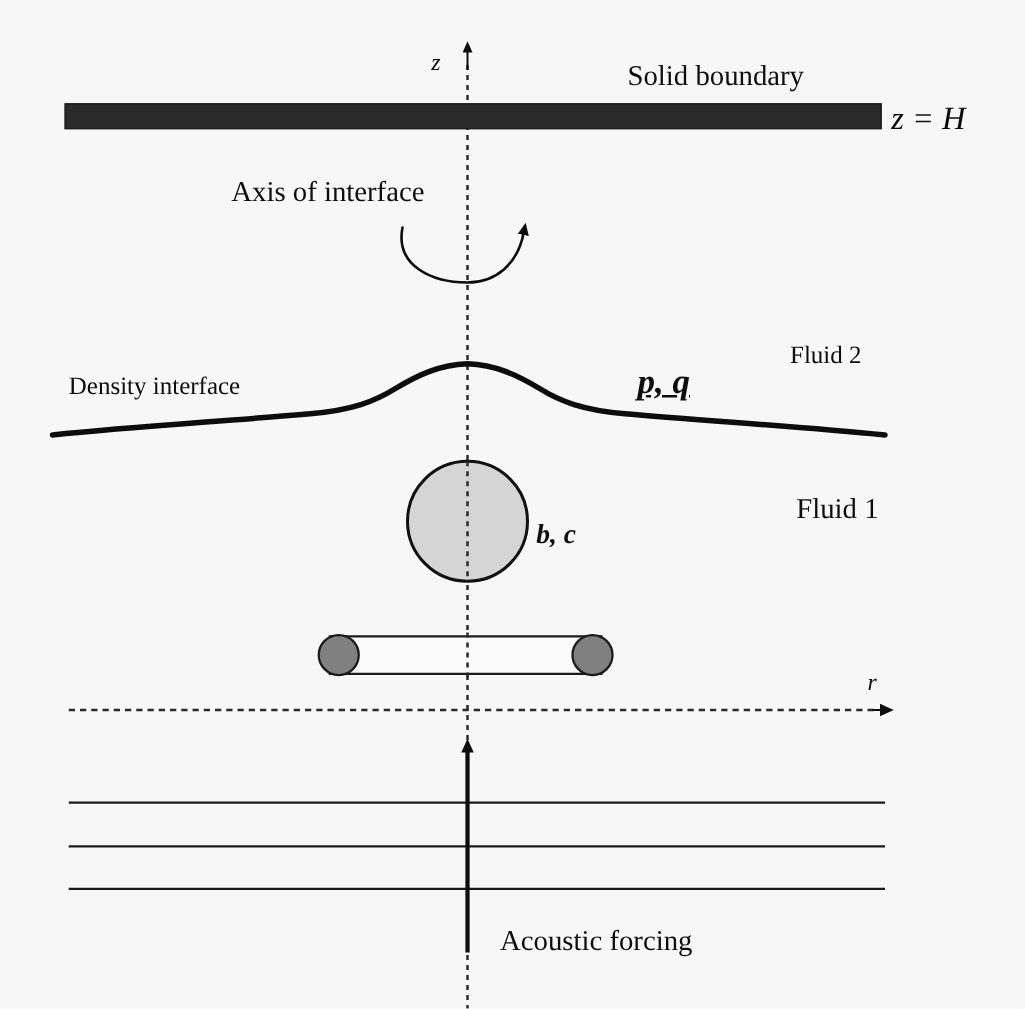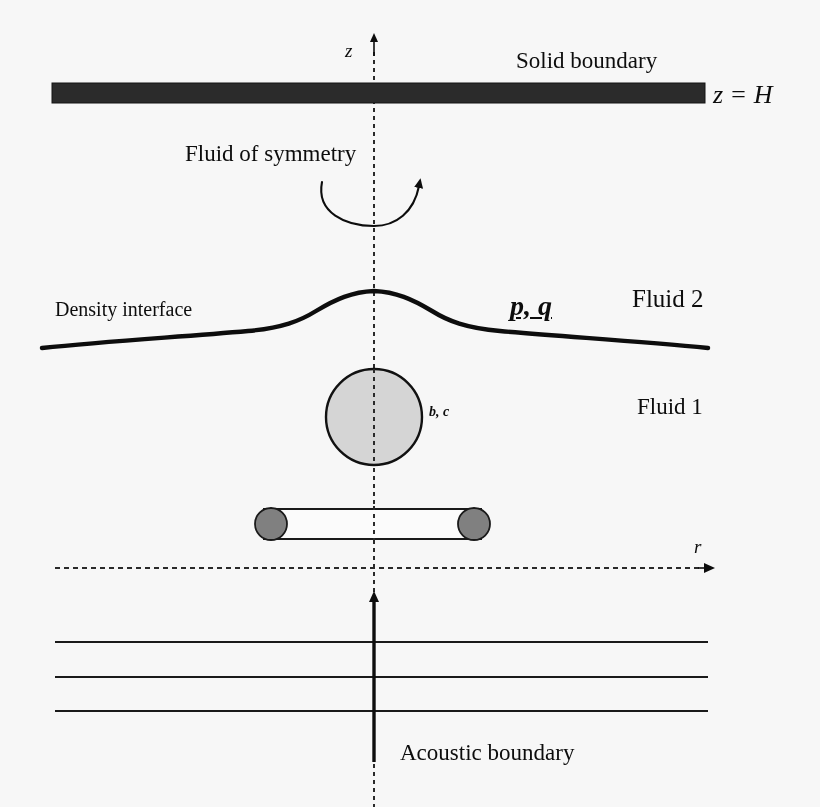--- a/index.html
+++ b/index.html
@@ -28,30 +28,30 @@
     position: absolute;
     white-space: nowrap;
     color: #0d0d0d;
     font-family: "Liberation Serif", "DejaVu Serif", serif;
     line-height: 1;
   }
   .lbl-plain { font-style: normal; font-weight: normal; }
   .lbl-italic { font-style: italic; font-weight: normal; }
   .lbl-bolditalic { font-style: italic; font-weight: bold; }
 
-  #label-solid-boundary { left: 502px; top: 49px; font-size: 23px; margin-left: 14px; }
+  #label-solid-boundary { left: 502px; top: 49px; font-size: 23px; }
   #label-z-equals-h     { left: 713px; top: 82px; font-size: 26px; }
   #label-axis-symbol-z  { left: 345px; top: 41px; font-size: 19px; }
   #label-axis-symbol-r  { left: 694px; top: 537px; font-size: 19px; }
   #label-axis-of-symmetry { left: 185px; top: 142px; font-size: 23px; }
   #label-density-interface { left: 55px; top: 299px; font-size: 20px; }
-  #label-fluid-2 { left: 632px; top: 274px; font-size: 25px; margin-top: 12px; }
+  #label-fluid-2 { left: 632px; top: 274px; font-size: 20px; }
   #label-fluid-1 { left: 637px; top: 395px; font-size: 23px; text-align: center; }
   #label-pq { left: 510px; top: 292px; font-size: 28px; text-decoration: underline; }
-  #label-bc { left: 429px; top: 405px; font-size: 14px; text-align: center; }
+  #label-bc { left: 429px; top: 416px; font-size: 22px; text-align: center; }
   #label-toroidal-bubble { left: 120px; top: 487px; font-size: 23px; }
   #label-acoustic-forcing { left: 400px; top: 741px; font-size: 23px; }
 </style>
 </head>
 <body>
 
 <div id="stage">
 
   <svg id="diagram-svg" viewBox="0 0 820 807" xmlns="http://www.w3.org/2000/svg">
 
@@ -115,28 +115,28 @@
   </svg>
 
   <div class="lbl lbl-plain" id="label-solid-boundary">Solid boundary</div>
 
   <div class="lbl lbl-italic" id="label-z-equals-h">z = H</div>
 
   <div class="lbl lbl-italic" id="label-axis-symbol-z">z</div>
 
   <div class="lbl lbl-italic" id="label-axis-symbol-r">r</div>
 
-  <div class="lbl lbl-plain" id="label-axis-of-symmetry">Fluid of symmetry</div>
+  <div class="lbl lbl-plain" id="label-axis-of-symmetry">Axis of interface</div>
 
   <div class="lbl lbl-plain" id="label-density-interface">Density interface</div>
 
   <div class="lbl lbl-plain" id="label-fluid-2">Fluid 2</div>
 
   <div class="lbl lbl-plain" id="label-fluid-1">Fluid 1</div>
 
   <div class="lbl lbl-bolditalic" id="label-pq">p, q</div>
 
   <div class="lbl lbl-bolditalic" id="label-bc">b, c</div>
 
 
-  <div class="lbl lbl-plain" id="label-acoustic-forcing">Acoustic boundary</div>
+  <div class="lbl lbl-plain" id="label-acoustic-forcing">Acoustic forcing</div>
 
 </div>
 
 </body></html>

